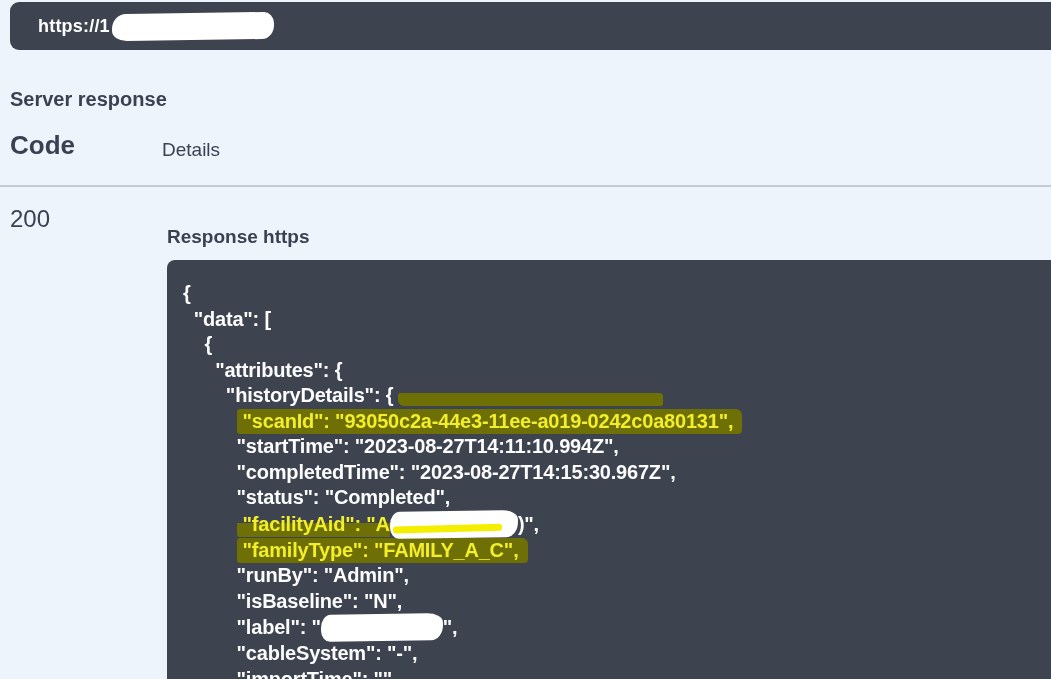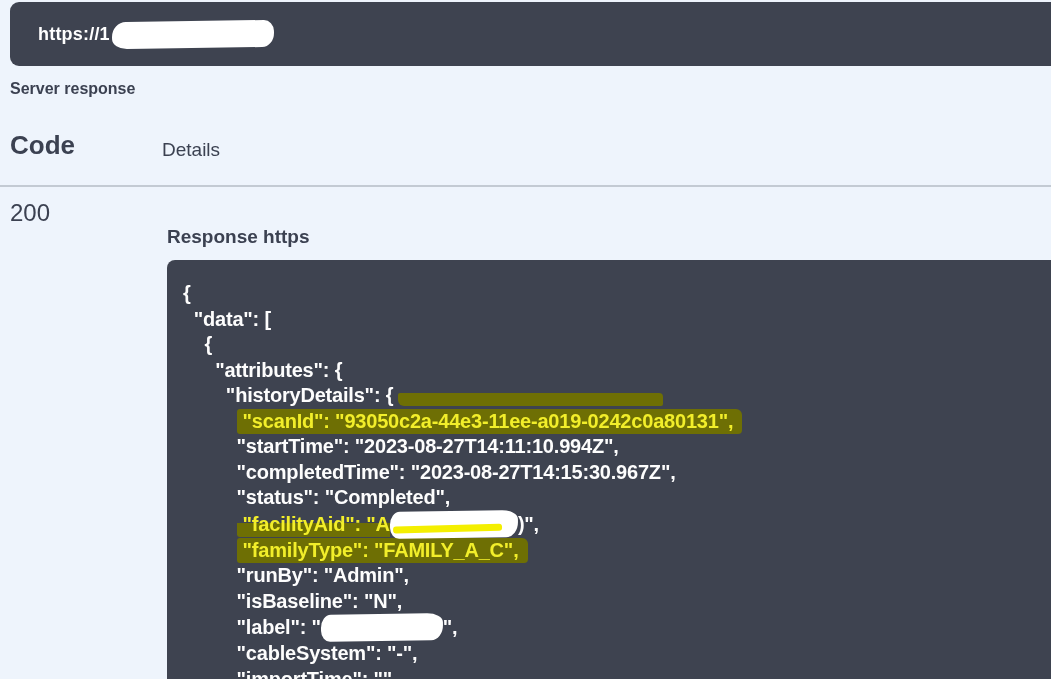--- a/index.html
+++ b/index.html
@@ -9,21 +9,21 @@
     background: var(--page-bg, #eef4fc);
     overflow: hidden;
     position: relative;
     font-family: "Liberation Sans", sans-serif;
     color: #3b4151;
   }
 
   
   .url-bar {
     position: absolute;
-    left: 10px; top: 2px; right: 0; height: 64px;
+    left: 10px; top: 2px; right: 0; height: 48px;
     background: var(--panel-dark, #3e4350);
     border-radius: 9px 0 0 9px;
     display: flex; align-items: center;
     padding-left: 28px;
   }
   .url-text {
     color: #ffffff; font-weight: bold; font-size: 18px;
     letter-spacing: 0.2px; white-space: pre;
     display: flex; align-items: center;
   }
@@ -34,37 +34,37 @@
   }
   .url-redact {
     width: 162px; height: 27px;
     border-radius: 14px 10px 12px 15px / 15px 11px 14px 10px;
     transform: rotate(-0.8deg);
     margin: 0 1px 0 2px;
   }
 
   
   .server-response-heading {
-    position: absolute; left: 10px; top: 80px;
-    font-size: 16px; font-weight: bold;
+    position: absolute; left: 10px; top: 88px;
+    font-size: 20px; font-weight: bold;
   }
   .code-header {
     position: absolute; left: 10px; top: 130px;
     font-size: 26px; font-weight: bold;
   }
   .details-header {
     position: absolute; left: 162px; top: 139px;
     font-size: 19px; font-weight: normal;
   }
   .header-divider {
     position: absolute; left: 0; right: 0; top: 185px;
     height: 0; border-top: 2px solid #c3cad3;
   }
   .status-code {
-    position: absolute; left: 10px; top: 199px;
+    position: absolute; left: 10px; top: 205px;
     font-size: 24px; font-weight: 400;
   }
   .response-body-label {
     position: absolute; left: 167px; top: 226px;
     font-size: 19px; font-weight: bold;
   }
 
   
   .code-block {
     position: absolute; left: 167px; top: 260px; right: -4px; bottom: -22px;

